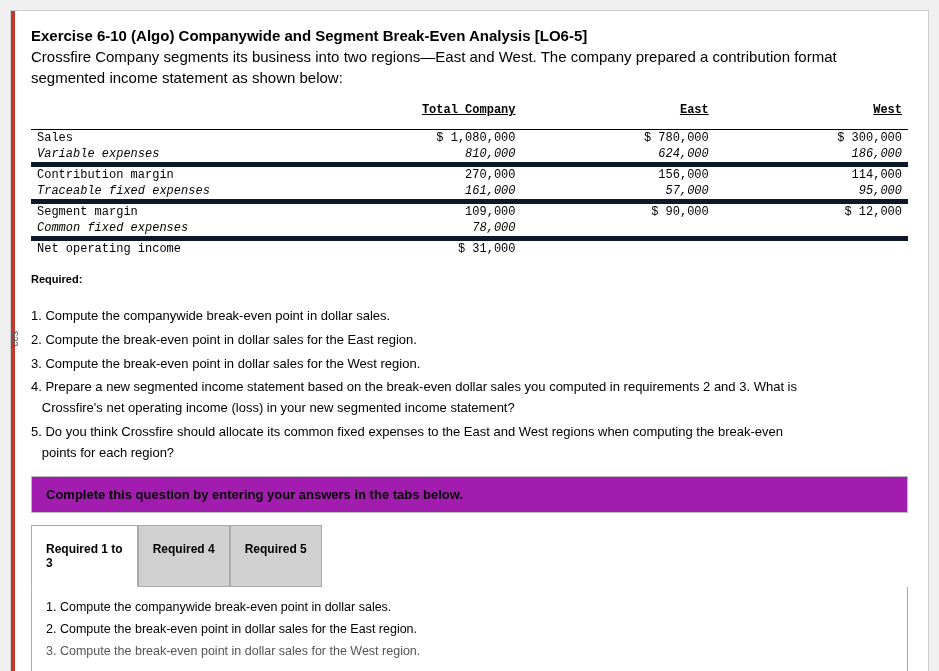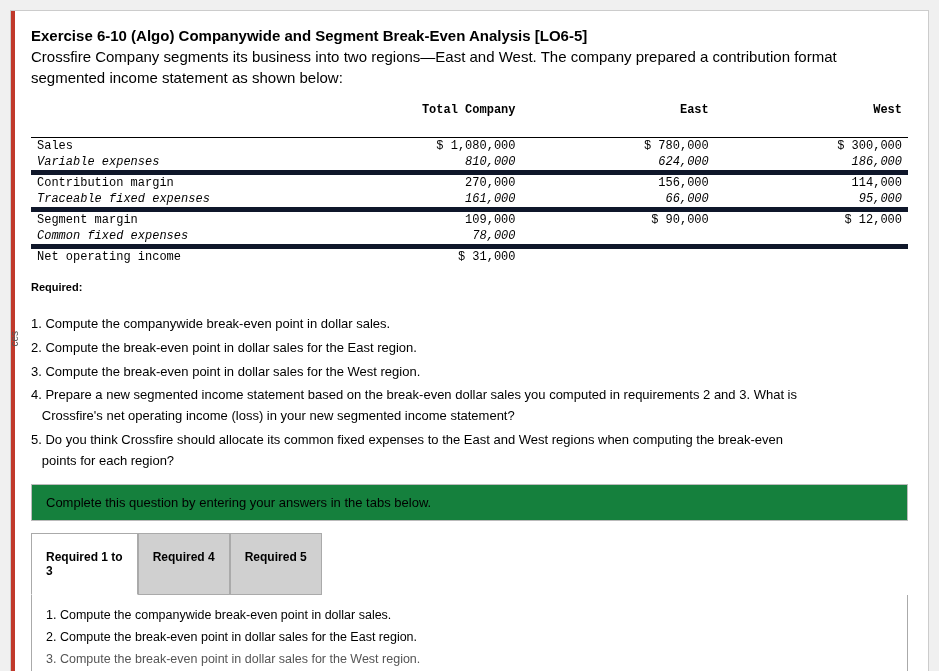--- a/index.html
+++ b/index.html
@@ -47,21 +47,22 @@
     .income-table .label-col {
       width: 200px;
     }
     .income-table .total-col, .income-table .east-col, .income-table .west-col {
       width: 130px;
       text-align: right;
     }
     .income-table .header-row td {
       font-weight: bold;
       border-bottom: 1px solid #000;
-      padding-bottom: 20px;
+      padding-bottom: 12px;
+      text-decoration: underline;
     }
     .income-table .underline td {
       border-bottom: 5px solid #0f172a;
       font-style: italic;
     }
     .required-section {
       margin-bottom: 12px;
     }
     .required-title {
       font-weight: bold;
@@ -70,24 +71,24 @@
     }
     .required-list {
       list-style: none;
       font-size: 13px;
       line-height: 1.6;
     }
     .required-list li {
       margin-bottom: 3px;
     }
     .complete-box {
-      background: #15803d;
+      background: #a21caf;
       border: 1px solid #bbb;
       padding: 10px 14px;
-      font-weight: normal;
+      font-weight: bold;
       font-size: 13px;
       margin-bottom: 12px;
     }
     .tabs-row {
       display: flex;
       gap: 0;
       margin-bottom: 0;
     }
     .tab {
       padding: 16px 14px;
@@ -208,21 +209,21 @@
     </tr>
     <tr>
       <td class="label-col">Contribution margin</td>
       <td class="total-col">270,000</td>
       <td class="east-col">156,000</td>
       <td class="west-col">114,000</td>
     </tr>
     <tr class="underline">
       <td class="label-col">Traceable fixed expenses</td>
       <td class="total-col">161,000</td>
-      <td class="east-col">66,000</td>
+      <td class="east-col">57,000</td>
       <td class="west-col">95,000</td>
     </tr>
     <tr>
       <td class="label-col">Segment margin</td>
       <td class="total-col">109,000</td>
       <td class="east-col">$ 90,000</td>
       <td class="west-col">$ 12,000</td>
     </tr>
     <tr class="underline">
       <td class="label-col">Common fixed expenses</td>

